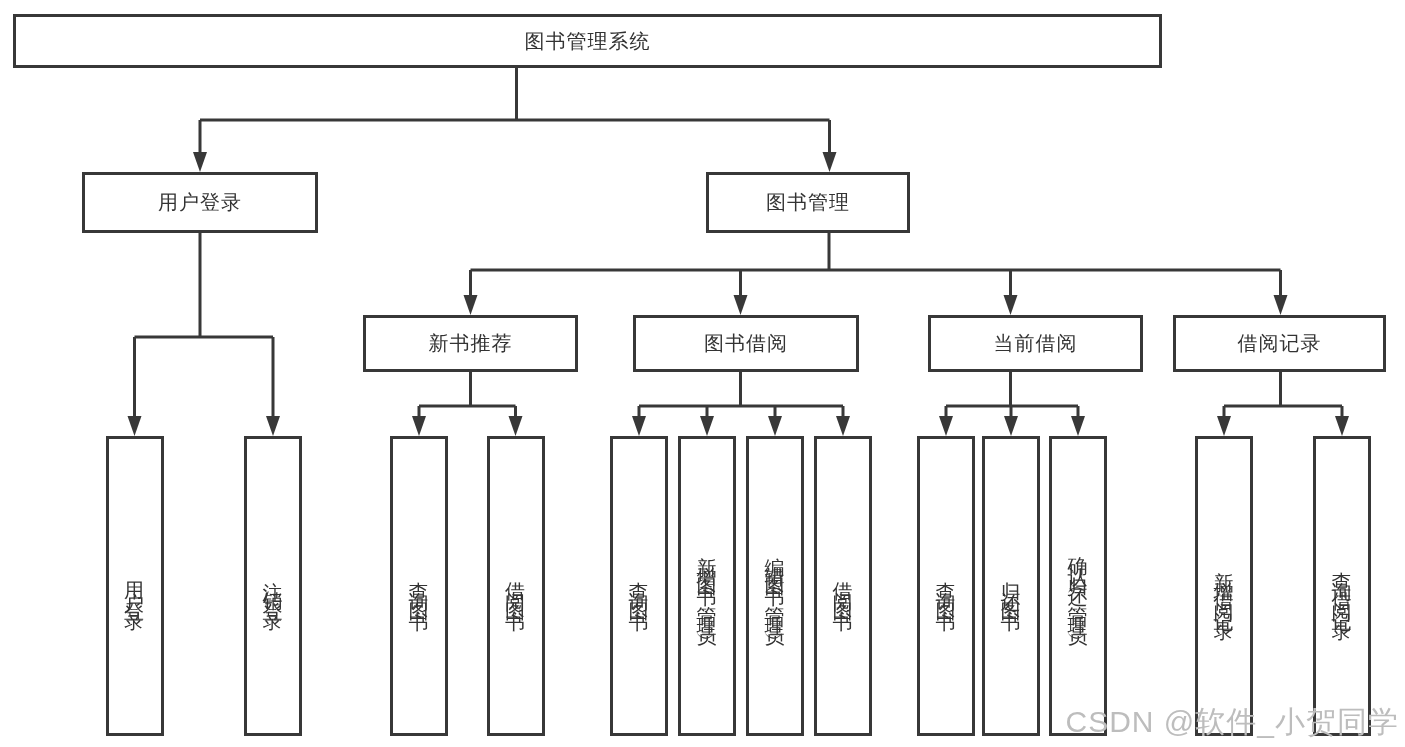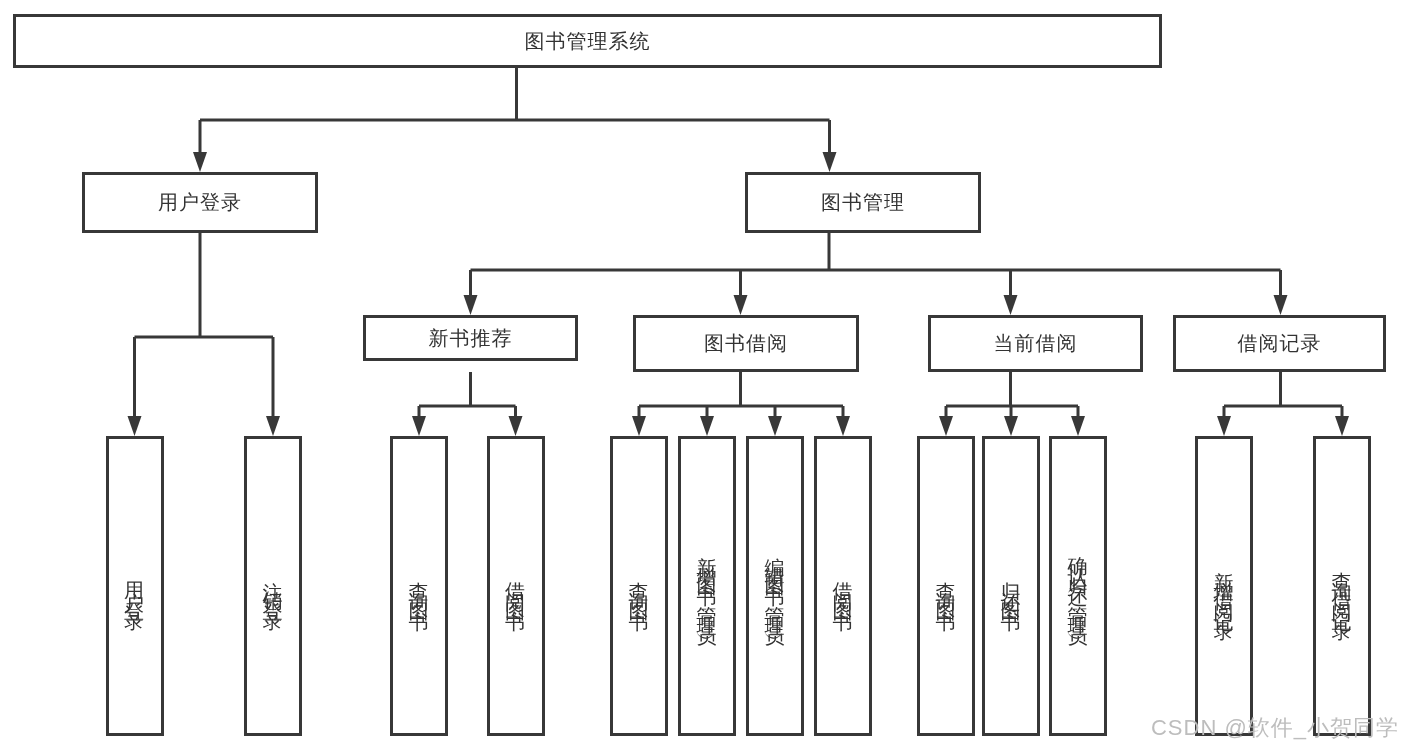--- a/index.html
+++ b/index.html
@@ -45,21 +45,21 @@
     text-orientation:mixed;
     font-size:20px;
     line-height:1;
     letter-spacing:10px;
     color:var(--text);
     white-space:nowrap;
   }
   .watermark{
     position:absolute;
     right:6px;bottom:4px;
-    font-size:22px;
+    font-size:30px;
     letter-spacing:1px;
     color:var(--watermark);
     z-index:5;
   }
 </style>
 </head>
 <body>
 
 <div class="canvas">
 
@@ -108,25 +108,25 @@
     </g>
   </svg>
 
   <div class="node" style="left:13px;top:14px;width:1149px;height:54px">
     <span>图书管理系统</span>
   </div>
 
   <div class="node" style="left:82px;top:172px;width:236px;height:61px">
     <span>用户登录</span>
   </div>
-  <div class="node" style="left:745px;top:172px;width:236px;height:61px">
+  <div class="node" style="left:706px;top:172px;width:204px;height:61px">
     <span>图书管理</span>
   </div>
 
-  <div class="node" style="left:363px;top:315px;width:215px;height:46px">
+  <div class="node" style="left:363px;top:315px;width:215px;height:57px">
     <span>新书推荐</span>
   </div>
   <div class="node" style="left:633px;top:315px;width:226px;height:57px">
     <span>图书借阅</span>
   </div>
   <div class="node" style="left:928px;top:315px;width:215px;height:57px">
     <span>当前借阅</span>
   </div>
   <div class="node" style="left:1173px;top:315px;width:213px;height:57px">
     <span>借阅记录</span>

